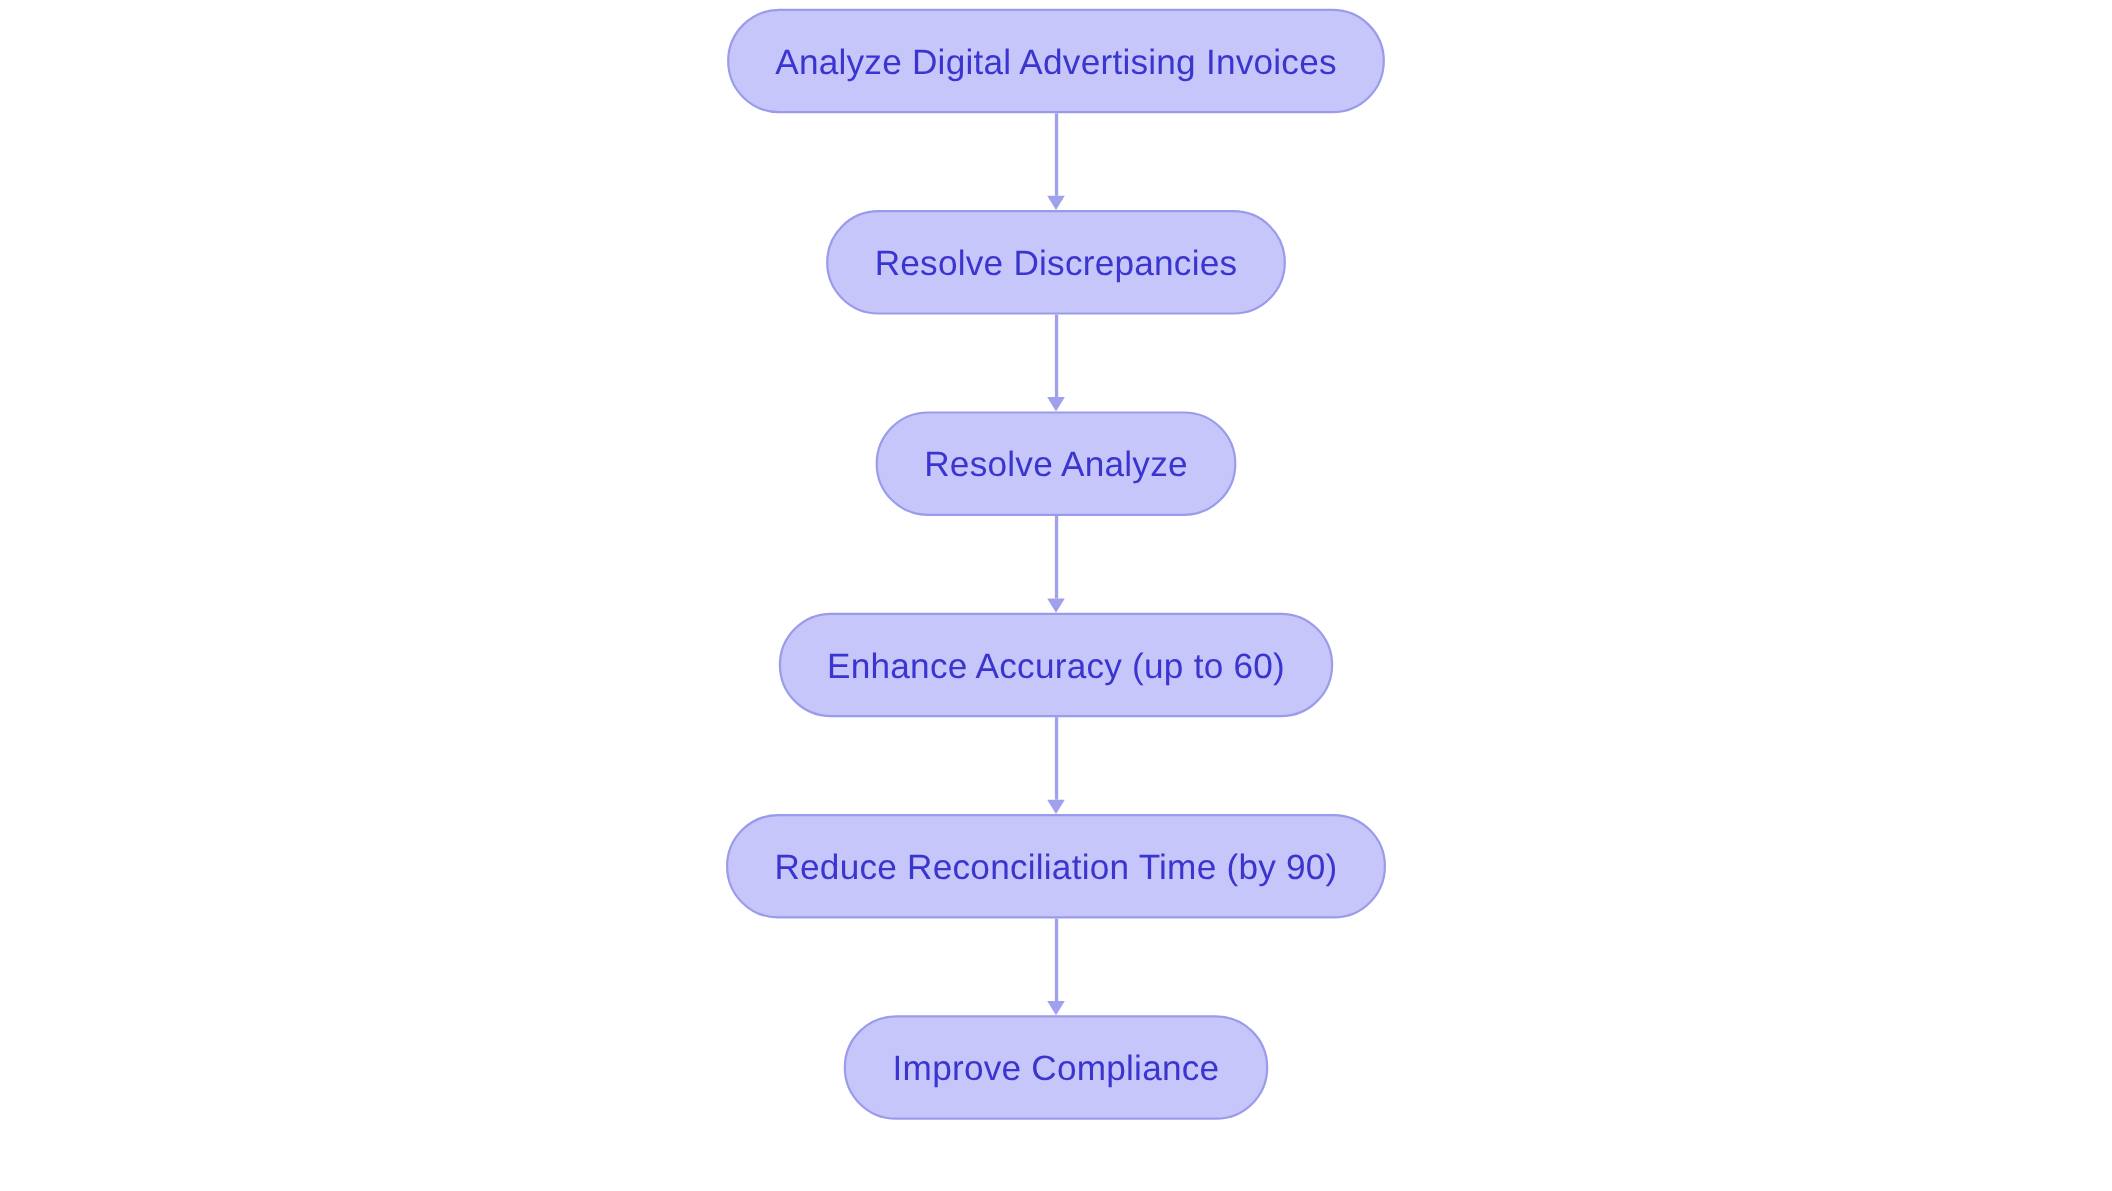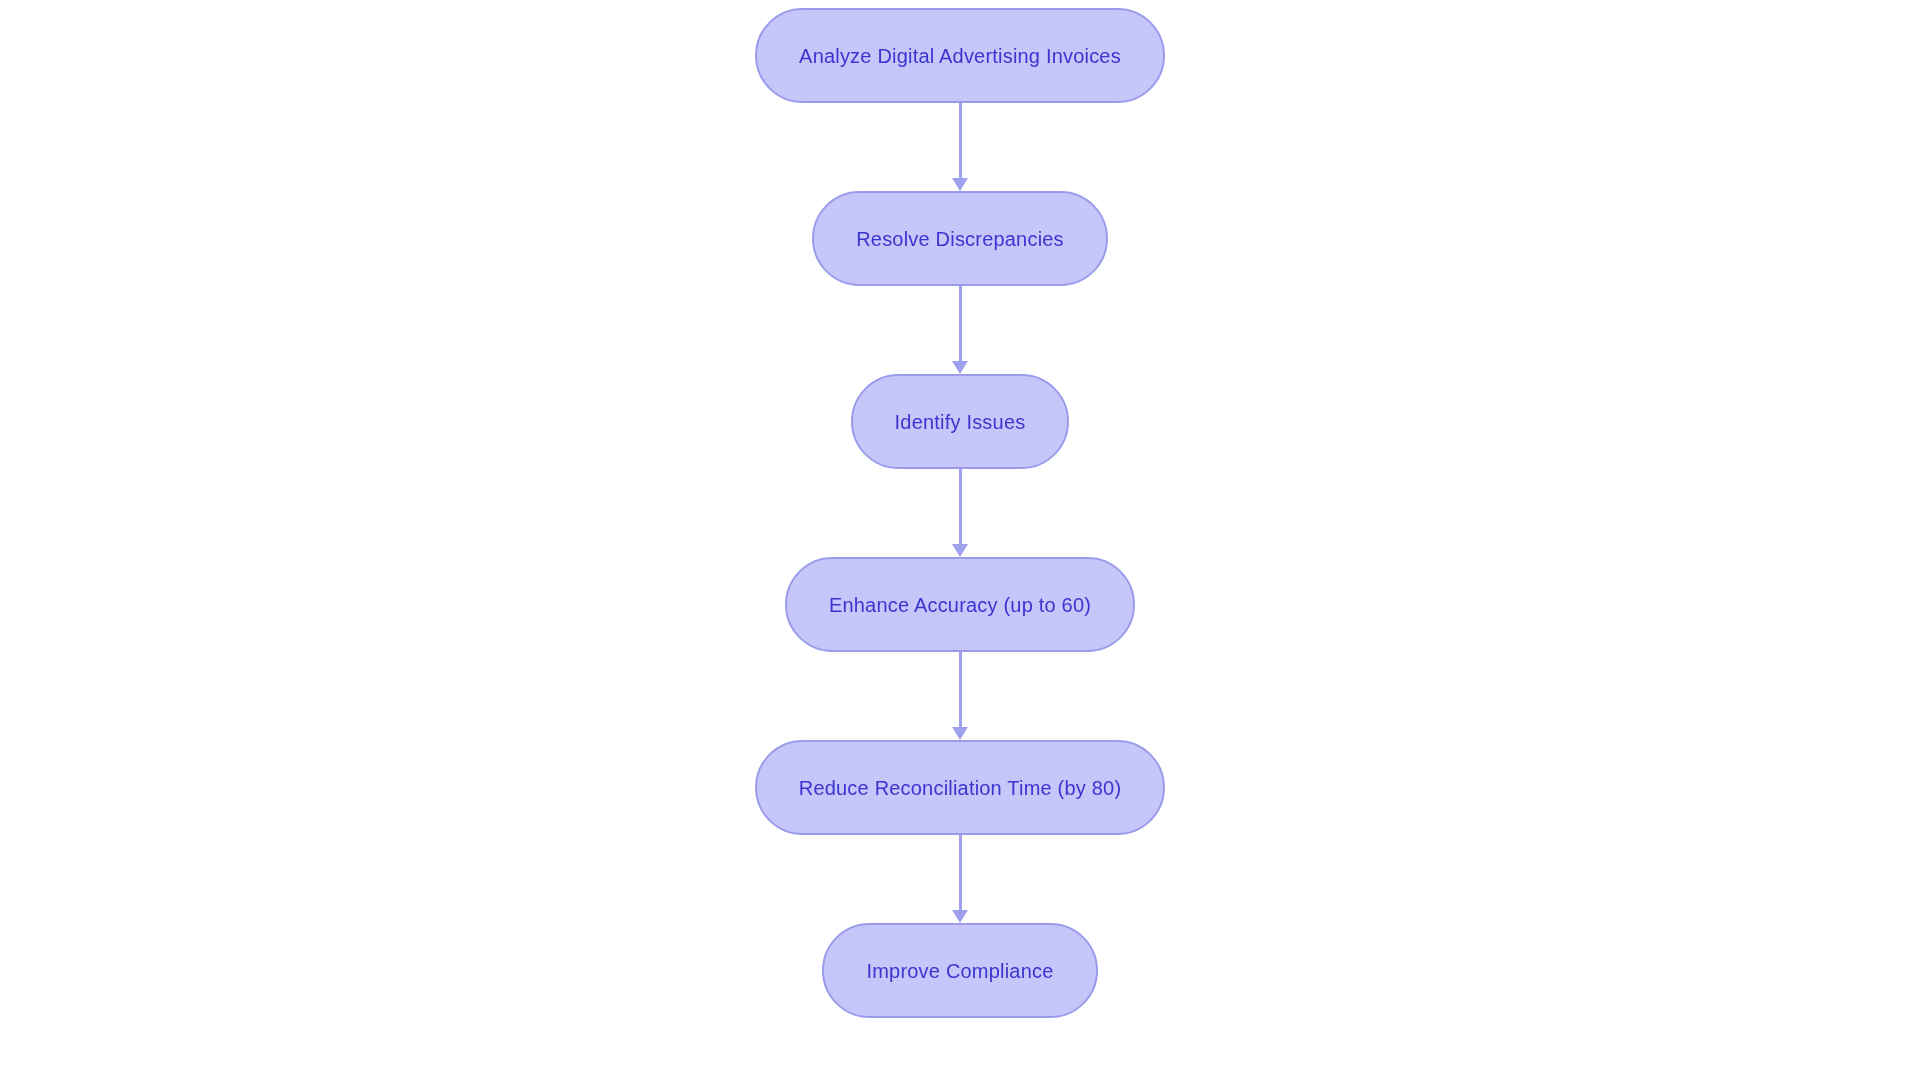--- a/index.html
+++ b/index.html
@@ -37,21 +37,21 @@
   .node {
     box-sizing: border-box;
     display: flex;
     align-items: center;
     justify-content: center;
     height: 95px;
     border-radius: 999px;
     background: #c6c6fa;
     border: 2px solid #9b9bec;
     color: #3b35d0;
-    font-size: 20px;
+    font-size: 32px;
     font-family: "Liberation Sans", sans-serif;
     font-weight: 400;
     letter-spacing: 0.2px;
     white-space: nowrap;
     padding: 0 42px;
     user-select: none;
   }
 
   .node-label {
     display: block;
@@ -111,39 +111,39 @@
     <div class="node">
       <span class="node-label">Resolve Discrepancies</span>
     </div>
 
     <div class="connector gap-2">
       <div class="connector-line"></div>
       <div class="connector-head"></div>
     </div>
 
     <div class="node">
-      <span class="node-label">Identify Issues</span>
+      <span class="node-label">Resolve Analyze</span>
     </div>
 
     <div class="connector gap-3">
       <div class="connector-line"></div>
       <div class="connector-head"></div>
     </div>
 
     <div class="node">
       <span class="node-label">Enhance Accuracy (up to 60)</span>
     </div>
 
     <div class="connector gap-4">
       <div class="connector-line"></div>
       <div class="connector-head"></div>
     </div>
 
     <div class="node">
-      <span class="node-label">Reduce Reconciliation Time (by 80)</span>
+      <span class="node-label">Reduce Reconciliation Time (by 90)</span>
     </div>
 
     <div class="connector gap-5">
       <div class="connector-line"></div>
       <div class="connector-head"></div>
     </div>
 
     <div class="node">
       <span class="node-label">Improve Compliance</span>
     </div>

